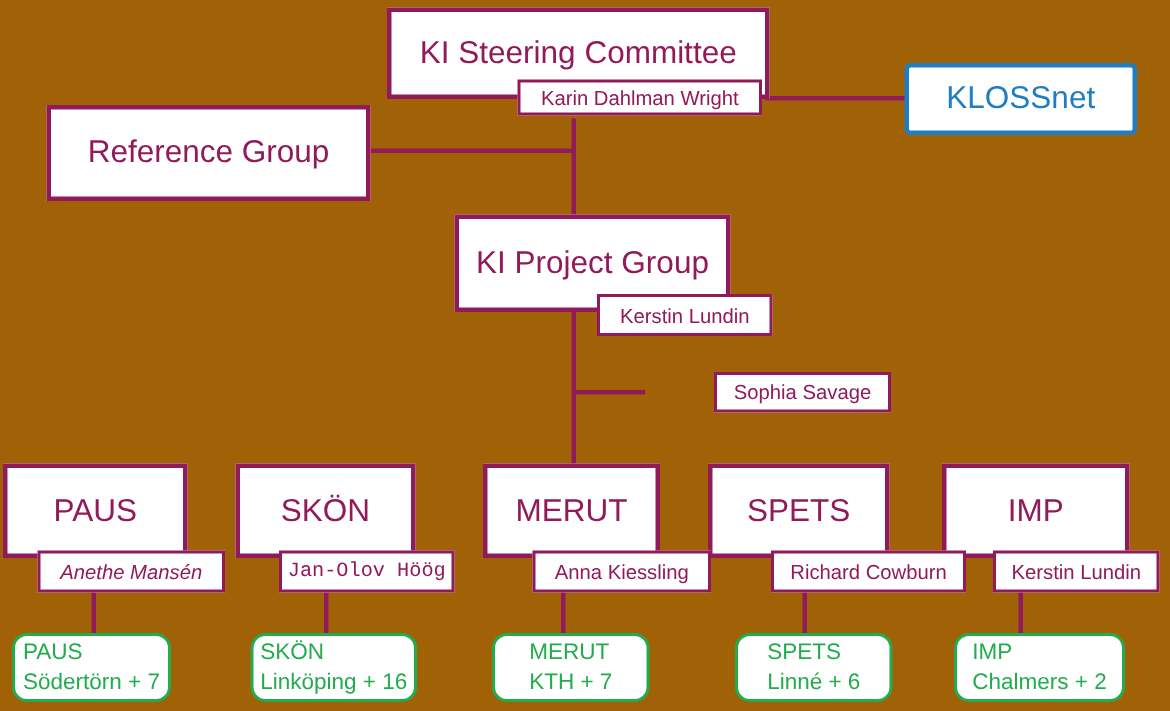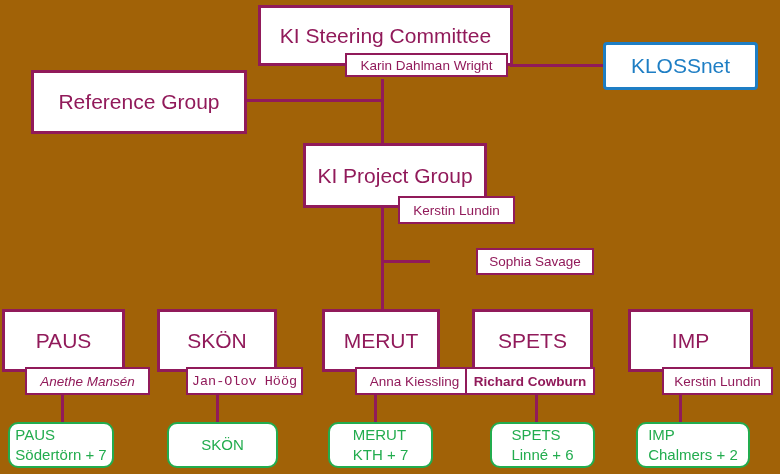--- a/index.html
+++ b/index.html
@@ -79,34 +79,35 @@
       <div>PAUS</div>
       <div>Södertörn + 7</div>
     </div>
   </div>
 
   <div class="box big" style="left:157px; top:309px; width:120px; height:63px;">SKÖN</div>
   <div class="box name" style="left:186px; top:367px; width:117px; height:28px;font-family:Liberation Mono, monospace;">Jan-Olov Höög</div>
   <div class="box site" style="left:167px; top:422px; width:111px; height:46px;">
     <div class="site-text">
       <div>SKÖN</div>
+      <div>Linköping + 16</div>
     </div>
   </div>
 
   <div class="box big" style="left:322px; top:309px; width:118px; height:63px;">MERUT</div>
   <div class="box name" style="left:343px; top:367px; width:119px; height:28px;margin-left:12px;">Anna Kiessling</div>
   <div class="box site" style="left:328px; top:422px; width:105px; height:46px;">
     <div class="site-text">
       <div>MERUT</div>
       <div>KTH + 7</div>
     </div>
   </div>
 
   <div class="box big" style="left:472px; top:309px; width:121px; height:63px;">SPETS</div>
-  <div class="box name" style="left:465px; top:367px; width:130px; height:28px;font-weight:bold;">Richard Cowburn</div>
+  <div class="box name" style="left:514px; top:367px; width:130px; height:28px;">Richard Cowburn</div>
   <div class="box site" style="left:490px; top:422px; width:105px; height:46px;">
     <div class="site-text">
       <div>SPETS</div>
       <div>Linné + 6</div>
     </div>
   </div>
 
   <div class="box big" style="left:628px; top:309px; width:125px; height:63px;">IMP</div>
   <div class="box name" style="left:662px; top:367px; width:111px; height:28px;">Kerstin Lundin</div>
   <div class="box site" style="left:636px; top:422px; width:114px; height:46px;">

